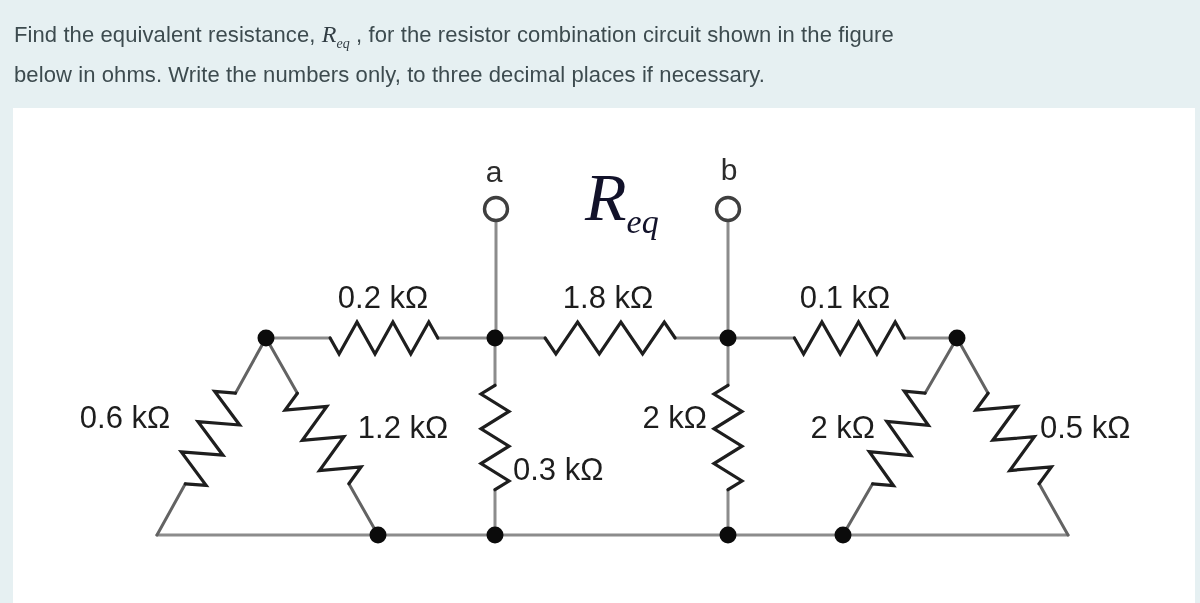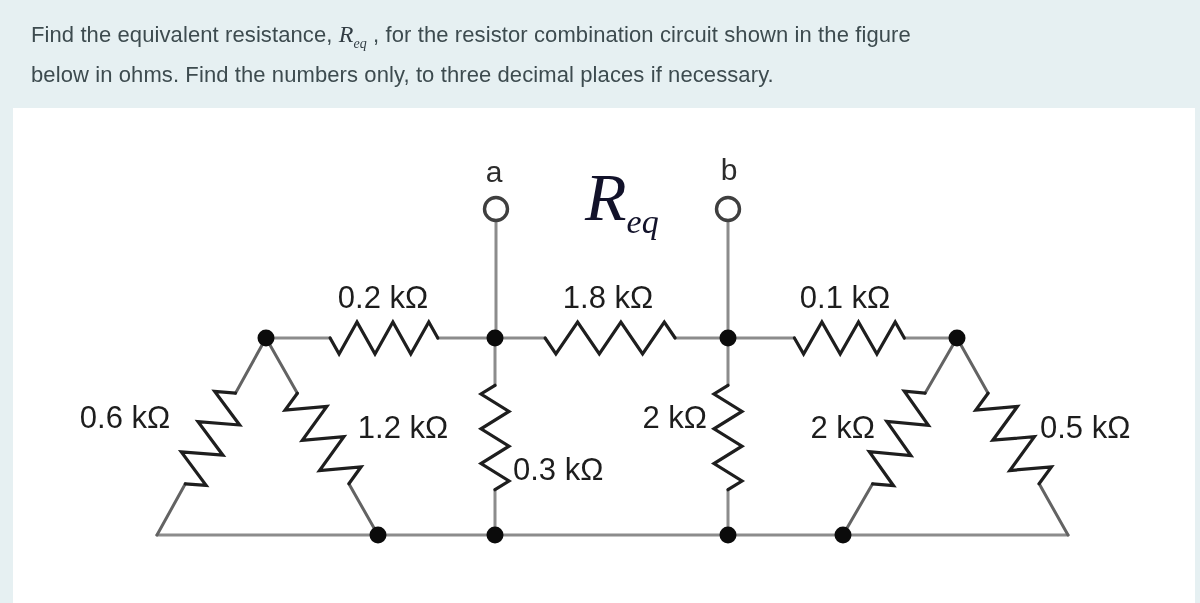--- a/index.html
+++ b/index.html
@@ -19,21 +19,20 @@
     left: 14px;
     top: 14px;
     width: 1170px;
     font-size: 22px;
     line-height: 40px;
     color: #3d4b4f;
     letter-spacing: 0.1px;
   }
   .question .qline {
     white-space: nowrap;
-    margin-left: 17px;
   }
   .req-inline {
     font-family: "Liberation Serif", serif;
     font-style: italic;
     font-size: 24px;
     color: #323d44;
   }
   .req-inline sub {
     font-size: 14px;
     vertical-align: -6px;
@@ -64,21 +63,21 @@
   }
   svg tspan.req-sub {
     font-size: 34px;
   }
 </style>
 </head>
 <body>
 
 <div class="question">
   <div class="qline"><span>Find the equivalent resistance, </span><span class="req-inline"><span>R</span><sub>eq</sub></span><span> , for the resistor combination circuit shown in the figure</span></div>
-  <div class="qline">below in ohms. Find the numbers only, to three decimal places if necessary.</div>
+  <div class="qline">below in ohms. Write the numbers only, to three decimal places if necessary.</div>
 </div>
 
 <div class="figure-panel">
   <svg width="1182" height="495" viewBox="0 0 1182 495" xmlns="http://www.w3.org/2000/svg">
     <g id="circuit-lines">
         <line x1="144" y1="427" x2="1055" y2="427" stroke="#8c8c8c" stroke-width="3.2" stroke-linecap="round"></line>
         <line x1="483" y1="113" x2="483" y2="230" stroke="#8c8c8c" stroke-width="3" stroke-linecap="round"></line>
         <line x1="715" y1="113" x2="715" y2="230" stroke="#8c8c8c" stroke-width="3" stroke-linecap="round"></line>
         <line x1="253" y1="230" x2="317.12" y2="230" stroke="#8c8c8c" stroke-width="3" stroke-linecap="round"></line>
         <line x1="424.75" y1="230" x2="482" y2="230" stroke="#8c8c8c" stroke-width="3" stroke-linecap="round"></line>

